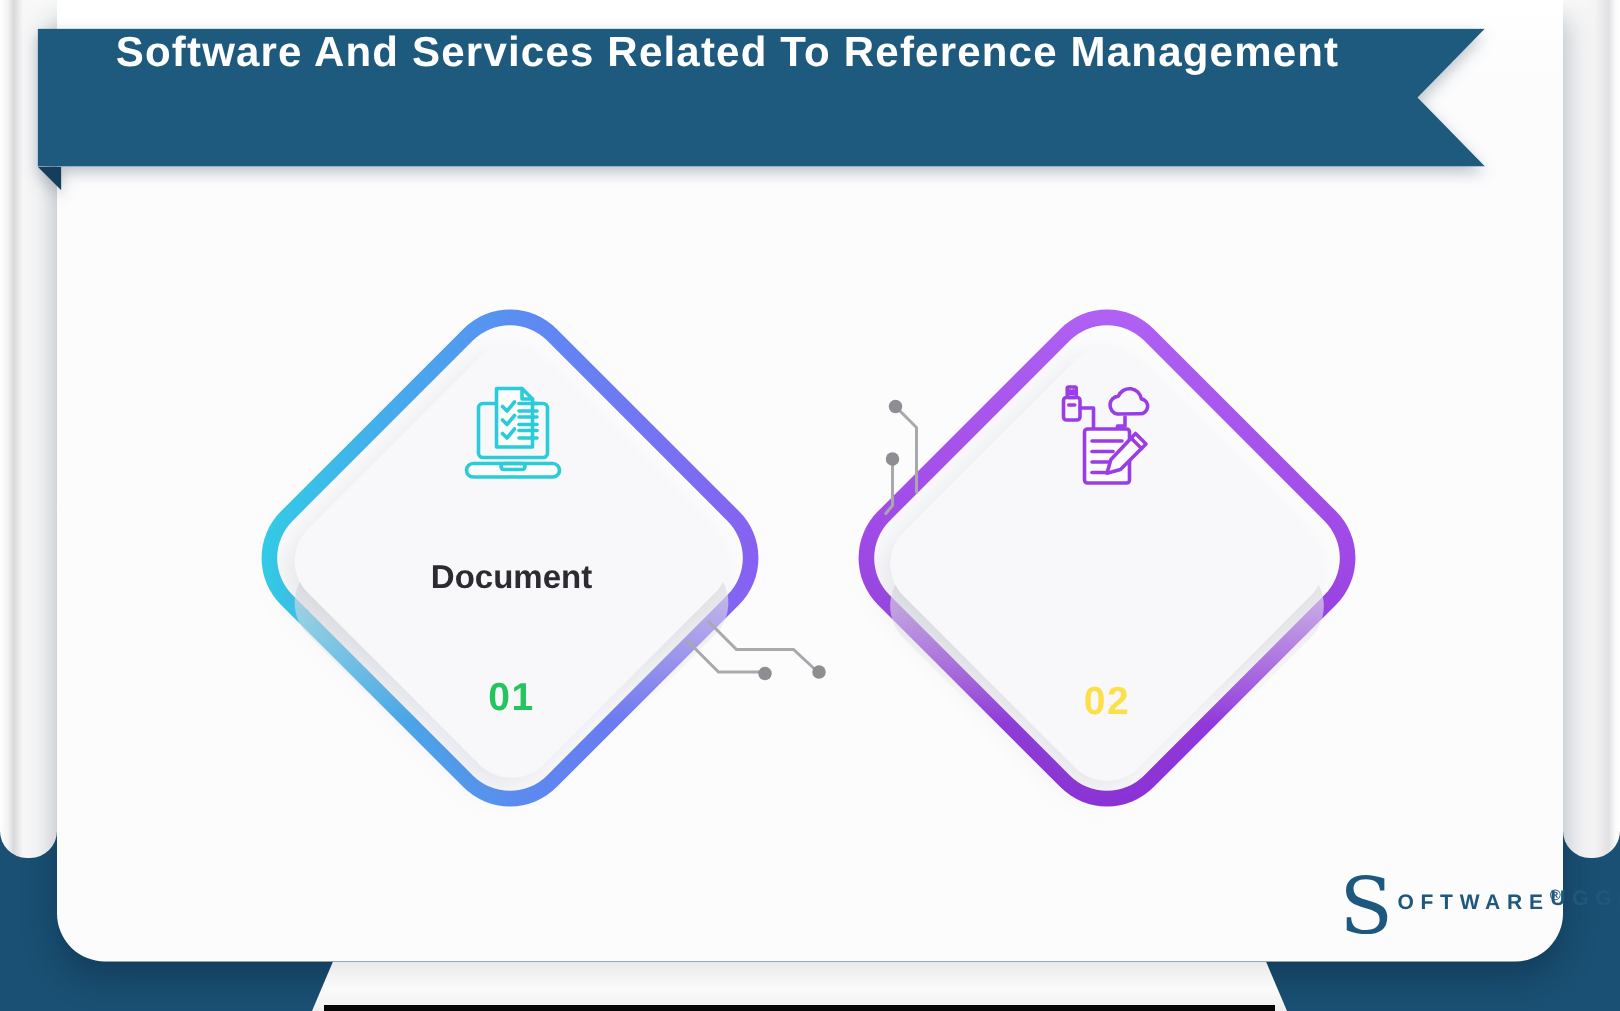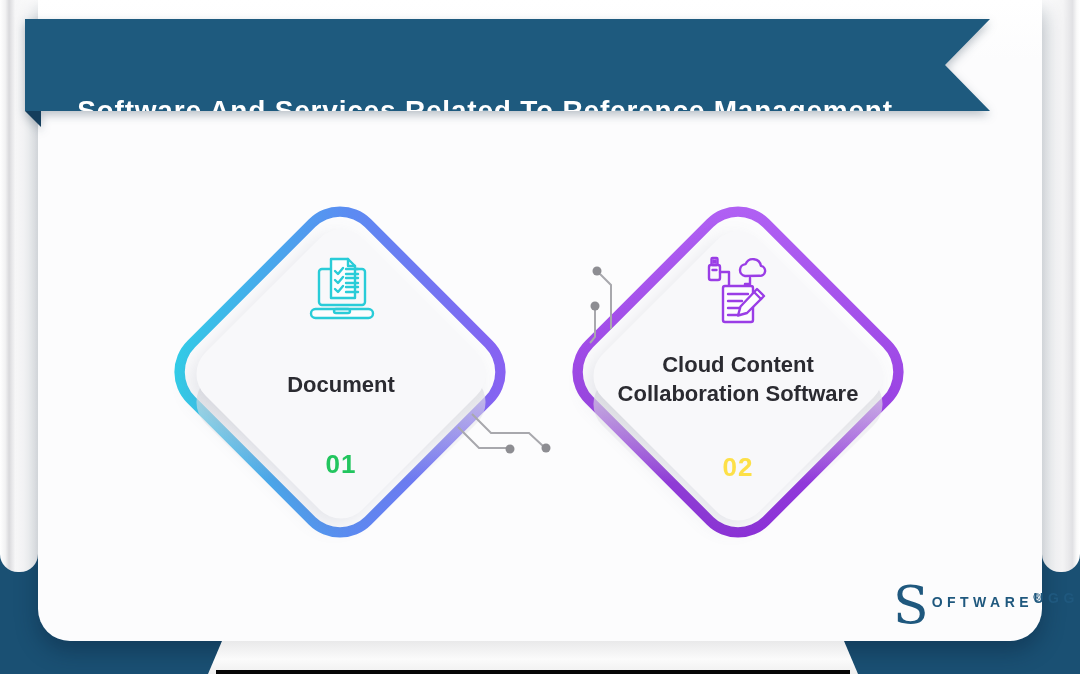--- a/index.html
+++ b/index.html
@@ -19,21 +19,21 @@
   
   .bottom-sheet{position:absolute;left:208px;top:641px;width:650px;height:33px;
         background:linear-gradient(180deg,#e9e9ea 0%,#fbfbfb 55%,#efefef 100%);
         clip-path:polygon(14px 0,636px 0,650px 33px,0 33px);}
   .bottom-bezel{position:absolute;left:8px;right:8px;bottom:0;height:4px;background:#060606;}
 
   
   .ribbon-wrap{position:absolute;left:25px;top:19px;filter:drop-shadow(0 4px 5px rgba(15,40,62,.28));z-index:6;}
   .ribbon{width:965px;height:108px;background:#1e5a7e;
         clip-path:polygon(0 0,965px 0,920px 46px,965px 92px,0 92px);
-        display:flex;align-items:flex-end;justify-content:center;box-sizing:border-box;padding-right:45px;}
+        display:flex;align-items:flex-start;justify-content:center;box-sizing:border-box;padding-right:45px;}
   .ribbon-title{color:#ffffff;font-size:28px;font-weight:bold;letter-spacing:.8px;white-space:nowrap;}
   .ribbon-fold{position:absolute;left:0;top:92px;width:16px;height:16px;background:#143e5c;
         clip-path:polygon(0 0,16px 0,16px 16px);}
 
   
   .dm{position:absolute;transform:rotate(45deg);}
   .ring{width:260px;height:260px;border-radius:44px;z-index:1;}
   .ring .hole{position:absolute;inset:10px;border-radius:35px;background:#fcfcfd;}
   .ring1{left:210px;top:242px;background:linear-gradient(45deg,#2ed3e6 0%,#5b8cf2 52%,#8d5cf2 100%);}
   .ring2{left:608px;top:242px;background:linear-gradient(135deg,#b263f5 0%,#8a2ed6 100%);}
@@ -151,24 +151,20 @@
       <path d="M48 26 v6 h-5 v2"></path>
       <rect x="21" y="34" width="30" height="36" rx="2" fill="#fdfdfe"></rect>
       <path d="M26 42 h20"></path>
       <path d="M26 49 h14"></path>
       <path d="M26 56 h12"></path>
       <path d="M26 63 h10"></path>
       <path d="M55 37 l7 7 l-17 17 l-9 2.5 l2.5 -9 z" fill="#fdfdfe"></path>
       <path d="M52 40 l7 7"></path>
     </g>
   </svg>
-  <div class="slide-title title2">
-    <div>Cloud Content</div>
-    <div>Collaboration Software</div>
-  </div>
   <div class="slide-number num2">02</div>
 
   <div class="logo">
     <span class="logo-s">S</span>
     <span class="logo-col">
       <span class="logo-row"><span>OFTWARE</span><span class="logo-reg">®</span></span>
       <span class="logo-row bottom">UGGEST</span>
     </span>
   </div>
 

